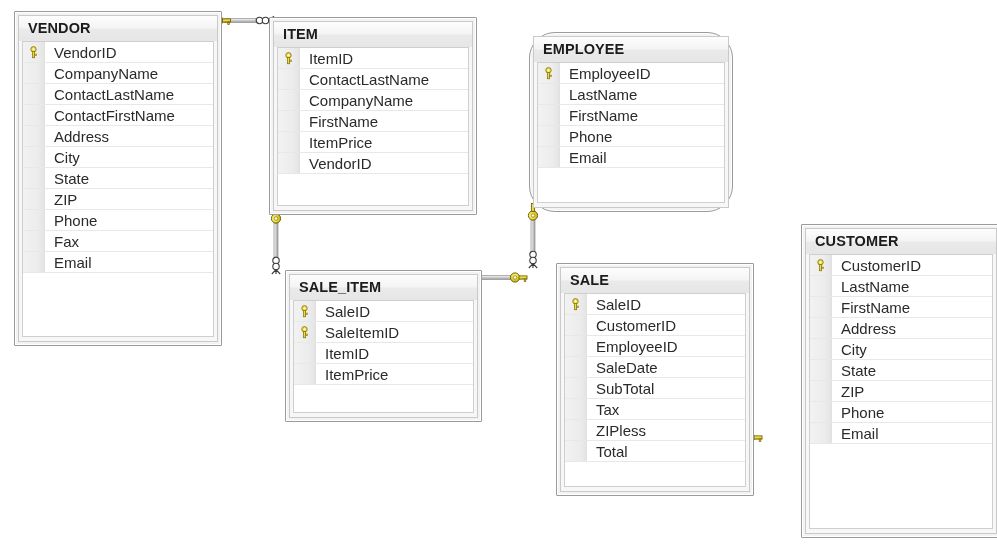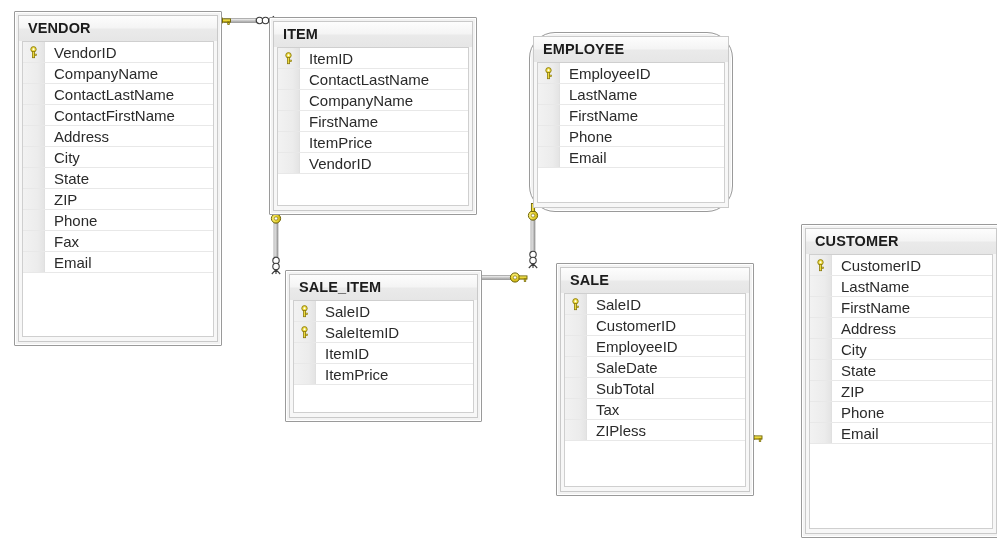--- a/index.html
+++ b/index.html
@@ -597,20 +597,31 @@
               <div class="field-gutter">
                 <svg class="pk-icon hidden" viewBox="0 0 9 13" xmlns="http://www.w3.org/2000/svg">
                   <circle cx="4.5" cy="3.3" r="2.7" fill="#efdc3e" stroke="#8a7a10" stroke-width="0.9"></circle>
                   <circle cx="4.5" cy="3.3" r="1" fill="#ffffff"></circle>
                   <rect x="3.4" y="5.4" width="2.2" height="6.3" fill="#efdc3e" stroke="#8a7a10" stroke-width="0.8"></rect>
                   <rect x="5.4" y="8.1" width="2.1" height="1.5" fill="#efdc3e" stroke="#8a7a10" stroke-width="0.7"></rect>
                 </svg>
               </div>
               <div class="field-name">ZIPless</div>
             </div>
+            <div class="field-row">
+              <div class="field-gutter">
+                <svg class="pk-icon hidden" viewBox="0 0 9 13" xmlns="http://www.w3.org/2000/svg">
+                  <circle cx="4.5" cy="3.3" r="2.7" fill="#efdc3e" stroke="#8a7a10" stroke-width="0.9"></circle>
+                  <circle cx="4.5" cy="3.3" r="1" fill="#ffffff"></circle>
+                  <rect x="3.4" y="5.4" width="2.2" height="6.3" fill="#efdc3e" stroke="#8a7a10" stroke-width="0.8"></rect>
+                  <rect x="5.4" y="8.1" width="2.1" height="1.5" fill="#efdc3e" stroke="#8a7a10" stroke-width="0.7"></rect>
+                </svg>
+              </div>
+              <div class="field-name">Total</div>
+            </div>
           </div>
         </div>
       </div>
       <div class="table-box" style="left: 801px; top: 224px; width: 200px; height: 314px;">
         <div class="table-inner">
           <div class="table-title">CUSTOMER</div>
           <div class="fields-pane">
             <div class="field-row">
               <div class="field-gutter">
                 <svg class="pk-icon" viewBox="0 0 9 13" xmlns="http://www.w3.org/2000/svg">

